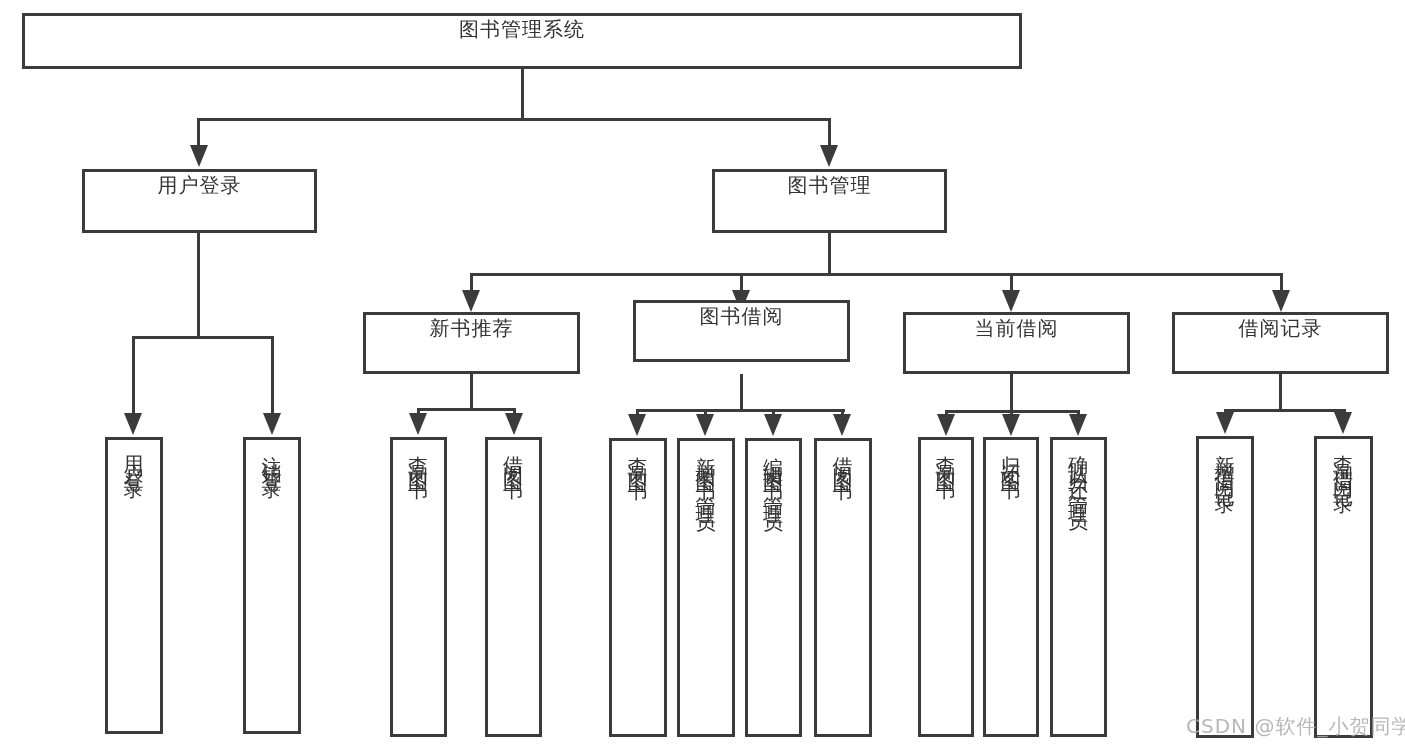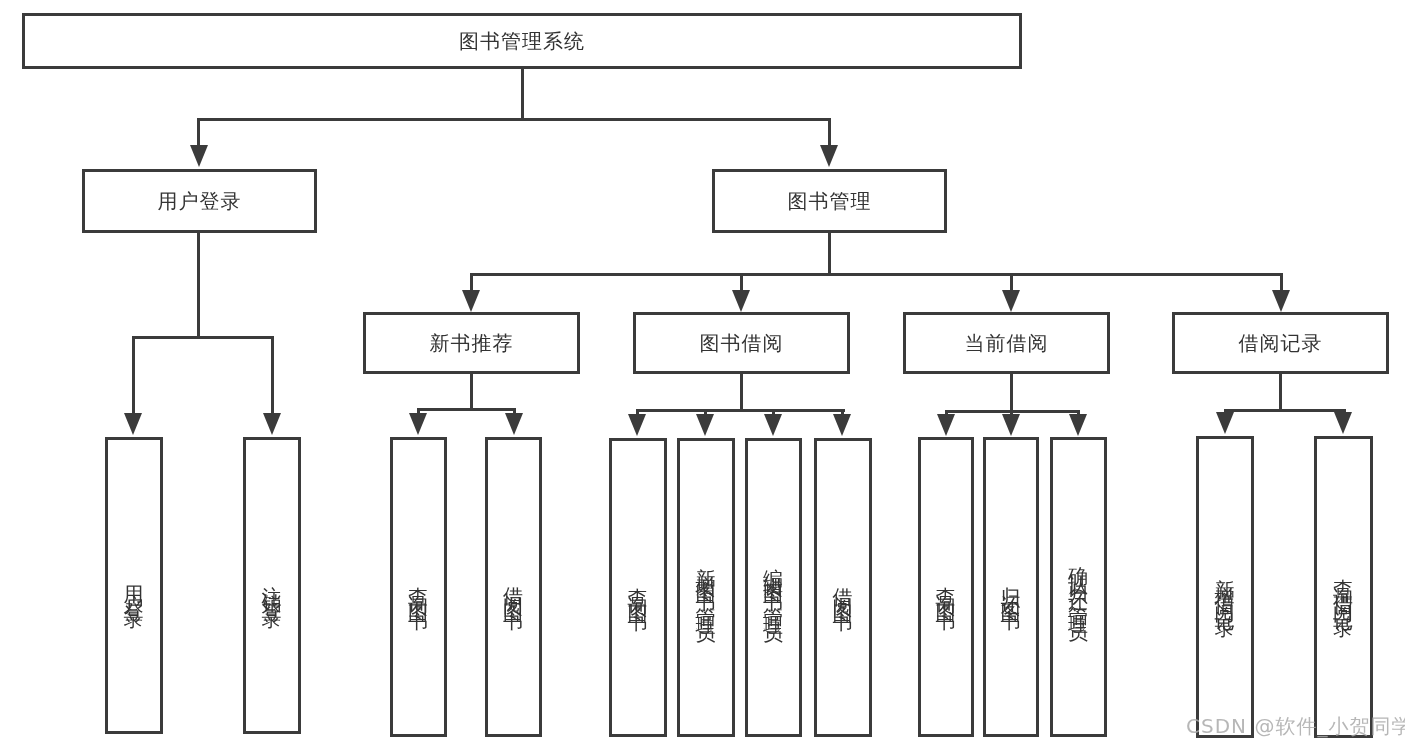--- a/index.html
+++ b/index.html
@@ -4,21 +4,21 @@
 <style>
   html,body{margin:0;padding:0;background:#ffffff;}
   .canvas{
     position:relative;width:1405px;height:747px;background:#ffffff;
     font-family:"DejaVu Sans","Liberation Sans",sans-serif;
     overflow:hidden;color:#333333;
   }
   .box{
     position:absolute;box-sizing:border-box;
     border:3px solid #3b3b3b;background:#ffffff;
-    display:flex;align-items:center;justify-content:center;
+    display:flex;justify-content:center;
     font-size:20px;color:#333333;
   }
   .vlabel{
     writing-mode:vertical-rl;text-orientation:upright;
     letter-spacing:8px;line-height:1;display:block;
   }
   .hlabel{letter-spacing:1px;}
   .line{position:absolute;background:#3b3b3b;}
   .arrow{
     position:absolute;width:0;height:0;
@@ -102,24 +102,24 @@
   <div class="box" style="left:82px;top:169px;width:235px;height:64px">
     <span class="hlabel">用户登录</span>
   </div>
   <div class="box" style="left:363px;top:312px;width:217px;height:62px">
     <span class="hlabel">新书推荐</span>
   </div>
 
   <div class="box" style="left:712px;top:169px;width:235px;height:64px">
     <span class="hlabel">图书管理</span>
   </div>
-  <div class="box" style="left:633px;top:312px;width:217px;height:62px">
+  <div class="box" style="left:633px;top:300px;width:217px;height:62px">
     <span class="hlabel">图书借阅</span>
   </div>
-  <div class="box" style="left:903px;top:312px;width:207px;height:62px">
+  <div class="box" style="left:903px;top:312px;width:227px;height:62px">
     <span class="hlabel">当前借阅</span>
   </div>
   <div class="box" style="left:1172px;top:312px;width:217px;height:62px">
     <span class="hlabel">借阅记录</span>
   </div>
 
   <div class="box" style="left:105px;top:437px;width:58px;height:297px">
     <span class="vlabel">用户登录</span>
   </div>
   <div class="box" style="left:243px;top:437px;width:58px;height:297px">

